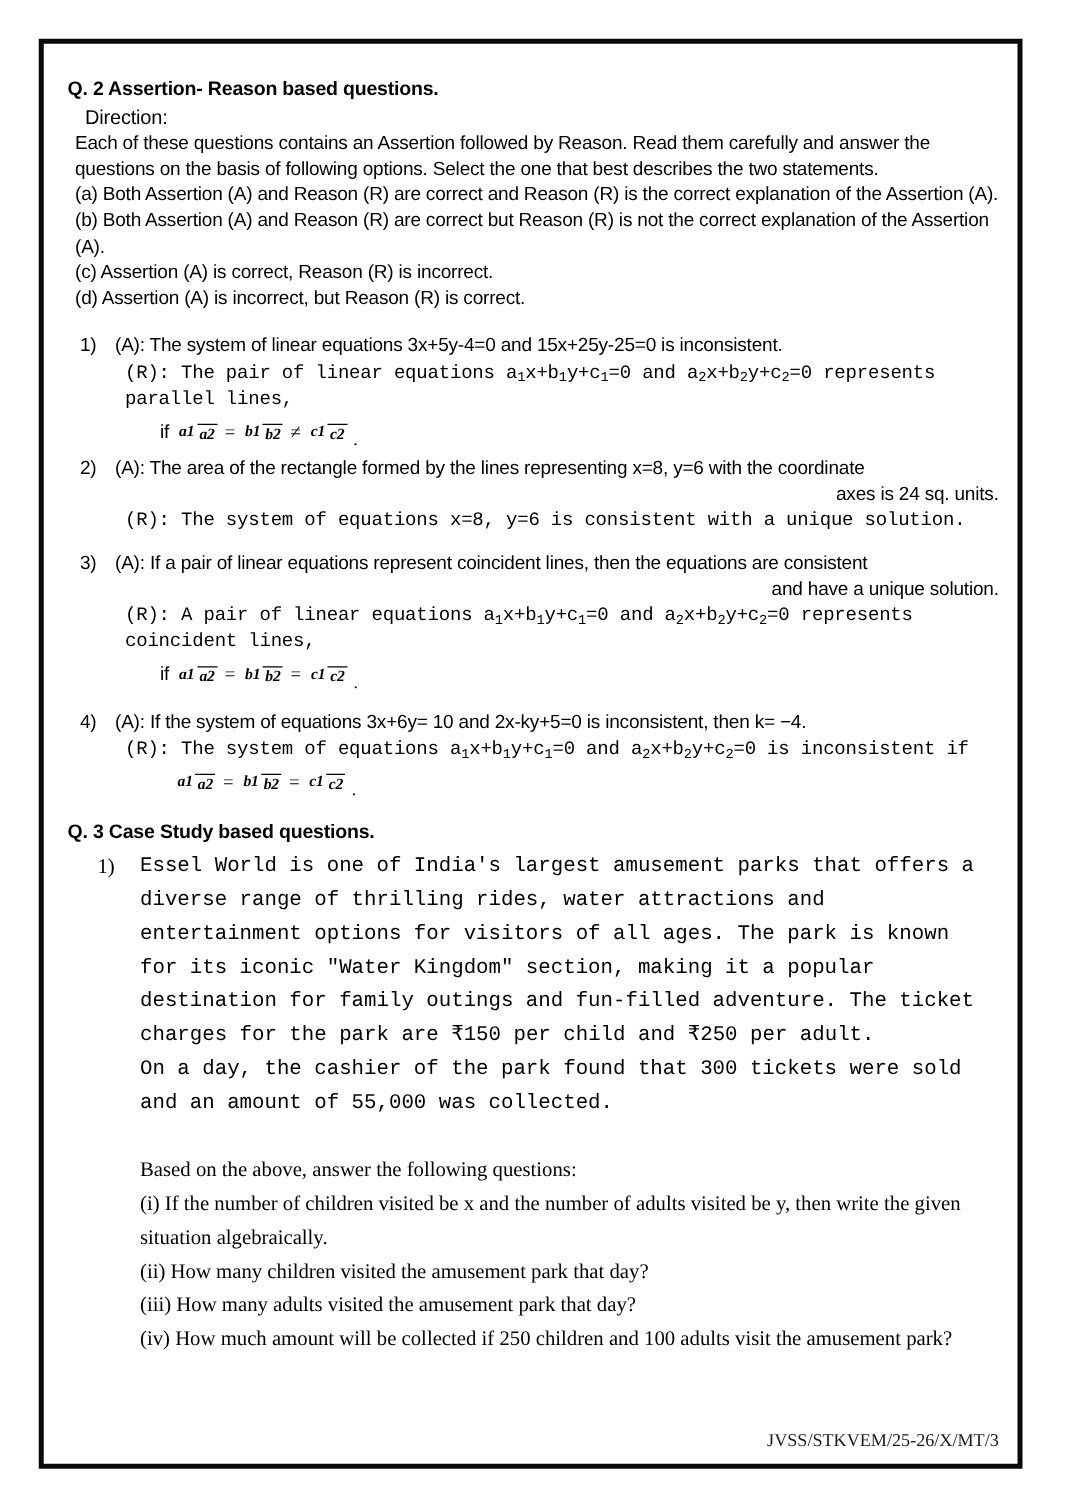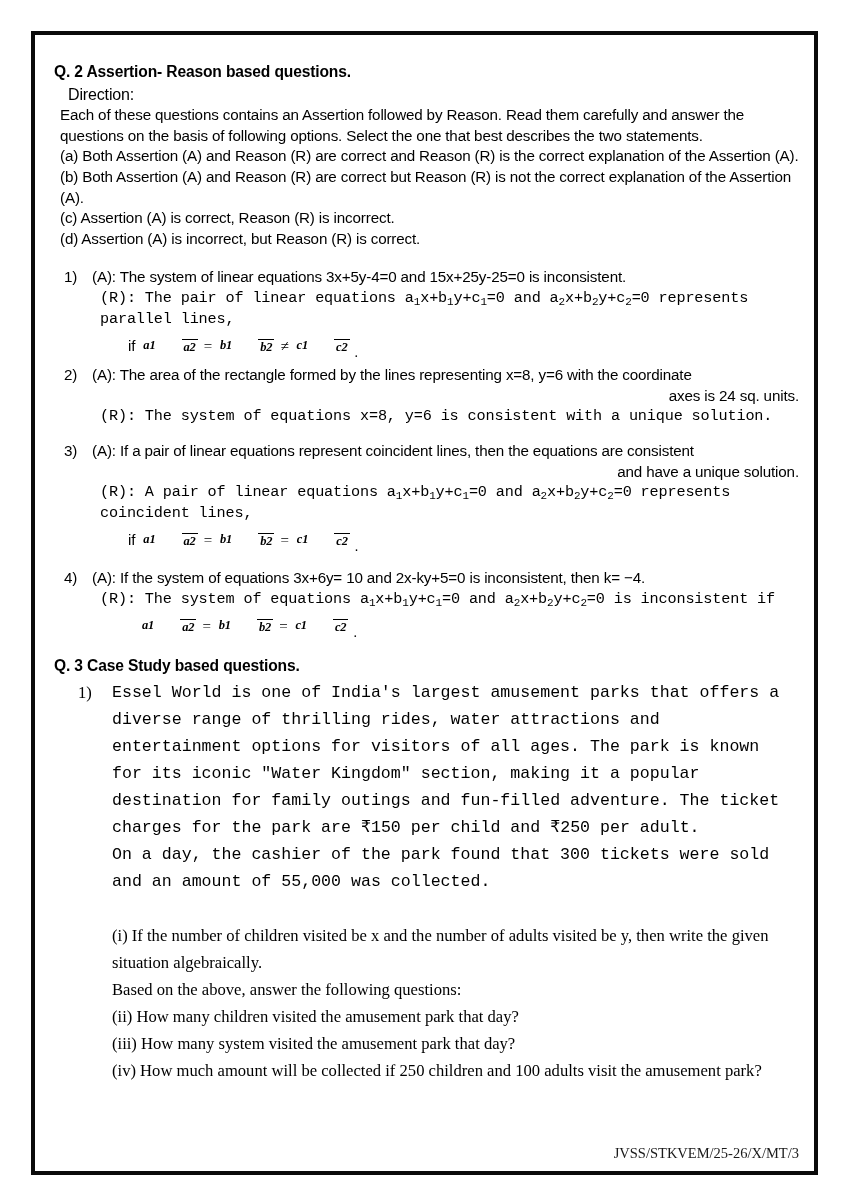--- a/index.html
+++ b/index.html
@@ -117,21 +117,20 @@
     font-size: 12.5px;
     line-height: 13px;
     vertical-align: middle;
   }
   .frac .num {
     padding: 0 2px 1px 2px;
   }
   .frac .den {
     padding: 1px 2px 0 2px;
     border-top: 1.4px solid #000;
-    margin-left: 24px;
   }
   .relop {
     font-family: "Liberation Serif", serif;
     font-size: 15px;
     padding: 0 1px;
   }
   .eq-end {
     font-family: "Liberation Serif", serif;
     font-size: 14px;
     align-self: flex-end;
@@ -302,24 +301,24 @@
       <div class="heading">Q. 3 Case Study based questions.</div>
 
       <div class="cs-item">
         <span class="cs-num">1)</span>
 
         <p class="cs-para">Essel World is one of India's largest amusement parks that offers a diverse range of thrilling rides, water attractions and entertainment options for visitors of all ages. The park is known for its iconic "Water Kingdom" section, making it a popular destination for family outings and fun-filled adventure. The ticket charges for the park are ₹150 per child and ₹250 per adult.</p>
         <p class="cs-para">On a day, the cashier of the park found that 300 tickets were sold and an amount of 55,000 was collected.</p>
 
         <div class="cs-blank"></div>
 
+        <p class="cs-q">Based on the above, answer the following questions:</p>
         <p class="cs-q">(i) If the number of children visited be x and the number of adults visited be y, then write the given situation algebraically.</p>
-        <p class="cs-q">Based on the above, answer the following questions:</p>
         <p class="cs-q">(ii) How many children visited the amusement park that day?</p>
-        <p class="cs-q">(iii) How many system visited the amusement park that day?</p>
+        <p class="cs-q">(iii) How many adults visited the amusement park that day?</p>
         <p class="cs-q">(iv) How much amount will be collected if 250 children and 100 adults visit the amusement park?</p>
       </div>
     </section>
 
     <div class="footer">JVSS/STKVEM/25-26/X/MT/3</div>
 
   </div>
 </div>
 
 </body></html>

